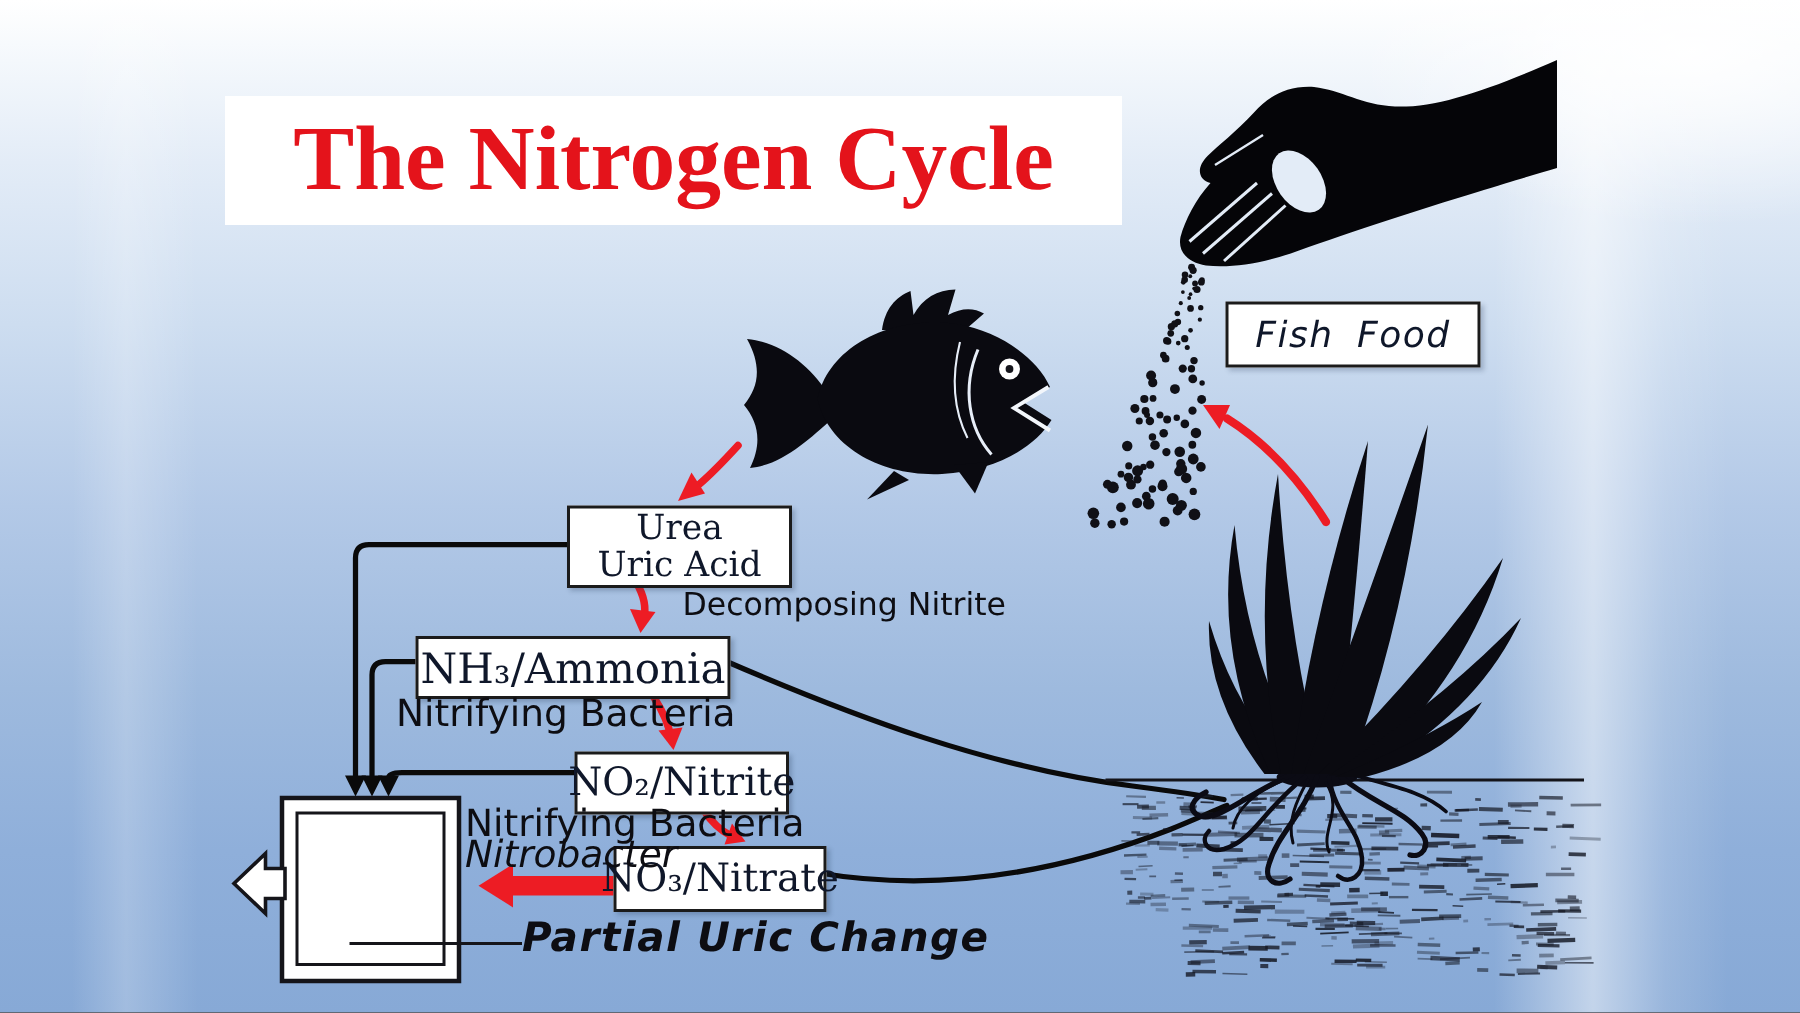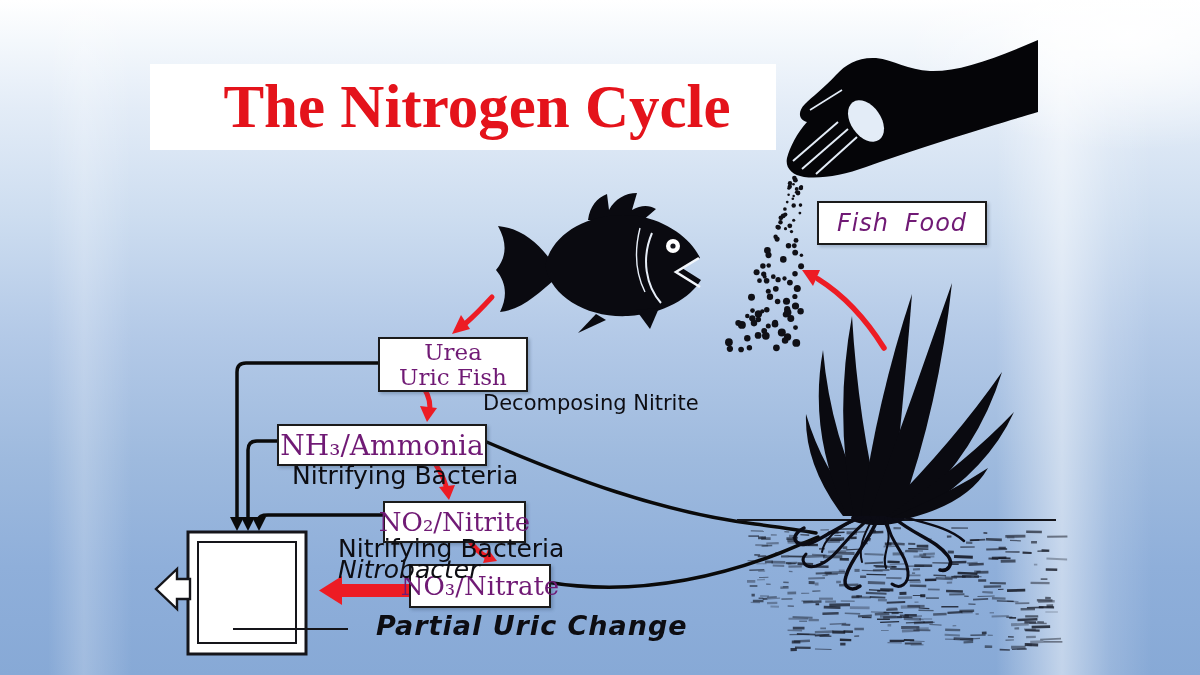--- a/index.html
+++ b/index.html
@@ -5,25 +5,25 @@
   html,body{margin:0;padding:0;background:#555;}
   .stage{position:relative;width:1200px;height:675px;overflow:hidden;
     background:linear-gradient(180deg,#ffffff 0%,#f4f8fc 6%,#e3ecf7 16%,#cdddf0 32%,#b3c9e7 50%,#9ebade 68%,#8fafda 84%,#87a9d6 100%);
     font-family:"DejaVu Sans","Liberation Sans",sans-serif;}
   .bg-band{position:absolute;inset:0;pointer-events:none;
     background:
       radial-gradient(ellipse 26% 24% at 94% 5%, rgba(255,255,255,.95), rgba(255,255,255,0) 72%),
       linear-gradient(90deg, rgba(255,255,255,0) 83%, rgba(255,255,255,.5) 88.5%, rgba(255,255,255,.15) 92.5%, rgba(255,255,255,0) 96%),
       linear-gradient(90deg, rgba(255,255,255,0) 4%, rgba(255,255,255,.22) 7%, rgba(255,255,255,0) 11%);}
   svg.art{position:absolute;left:0;top:0;z-index:1;}
-  .txt{position:absolute;z-index:2;color:#0d0d12;padding-left:28px;}
+  .txt{position:absolute;z-index:2;color:#0d0d12;}
   .title{left:150px;top:64px;width:598px;height:86px;background:#fff;display:flex;align-items:center;justify-content:center;
     font-family:"Liberation Serif","DejaVu Serif",serif;font-weight:bold;font-size:61px;color:#e4131b;letter-spacing:0px;}
   .node{position:absolute;z-index:2;background:#fff;border:2px solid #1b1b1b;display:flex;flex-direction:column;align-items:center;justify-content:center;
-    font-family:"DejaVu Serif","Liberation Serif",serif;color:#701a75;box-shadow:2px 2px 3px rgba(40,60,90,.28);}
+    font-family:"DejaVu Serif","Liberation Serif",serif;color:#0f172a;box-shadow:2px 2px 3px rgba(40,60,90,.28);}
   .hand-script{font-family:"DejaVu Sans","Liberation Sans",sans-serif;font-style:italic;}
   .fishfood{left:817px;top:201px;width:166px;height:40px;font-size:24px;letter-spacing:1px;word-spacing:7px;box-shadow:2px 2px 3px rgba(40,60,90,.25);}
   .urea{left:378px;top:337px;width:146px;height:51px;font-size:23px;line-height:25px;}
   .ammonia{left:277px;top:424px;width:206px;height:38px;font-size:28px;justify-content:center;}
   .nitrite{left:383px;top:501px;width:139px;height:38px;font-size:26px;}
   .nitrate{left:409px;top:564px;width:138px;height:40px;font-size:26px;}
   .ann{font-size:21px;line-height:23px;white-space:nowrap;}
   .ann2{font-size:25px;line-height:21px;white-space:nowrap;}
   .pwc{left:348px;top:610px;font-size:27px;font-weight:600;letter-spacing:1px;white-space:nowrap;}
   .it{font-style:italic;}
@@ -571,21 +571,21 @@
   </svg>
 
   <div class="title txt">The Nitrogen Cycle</div>
 
   <div class="node fishfood hand-script">
     <span>Fish Food</span>
   </div>
 
   <div class="node urea">
     <span>Urea</span>
-    <span>Uric Fish</span>
+    <span>Uric Acid</span>
   </div>
 
   <div class="node ammonia">
     <span>NH₃/Ammonia</span>
   </div>
 
   <div class="node nitrite">
     <span>NO₂/Nitrite</span>
   </div>
 

